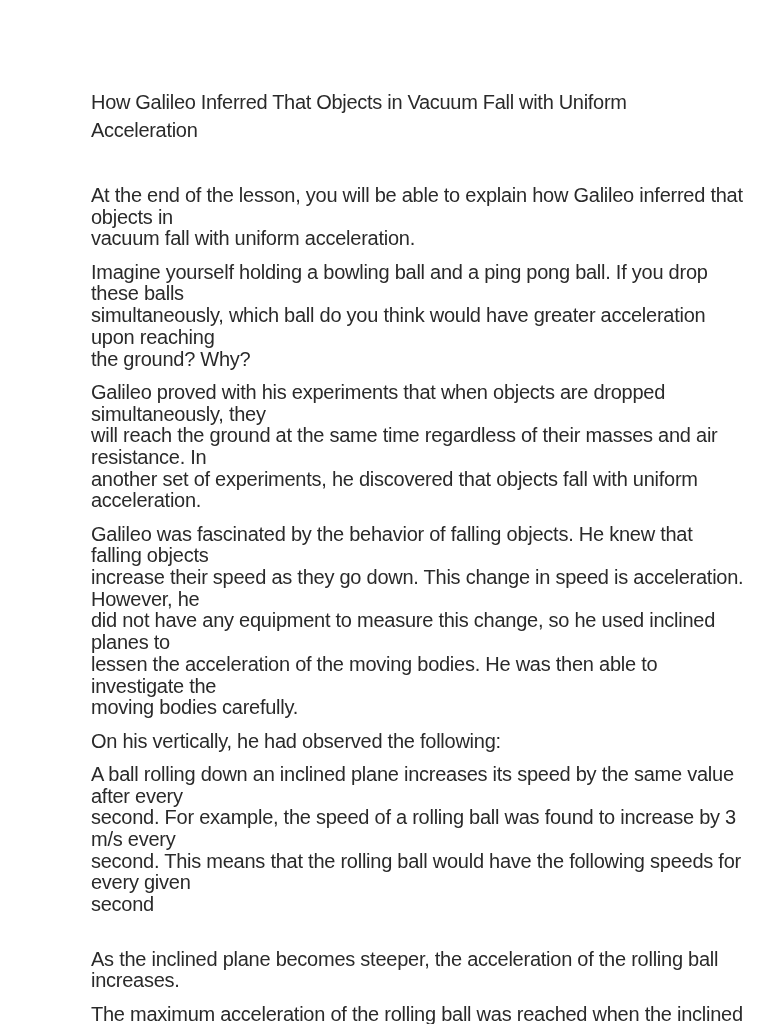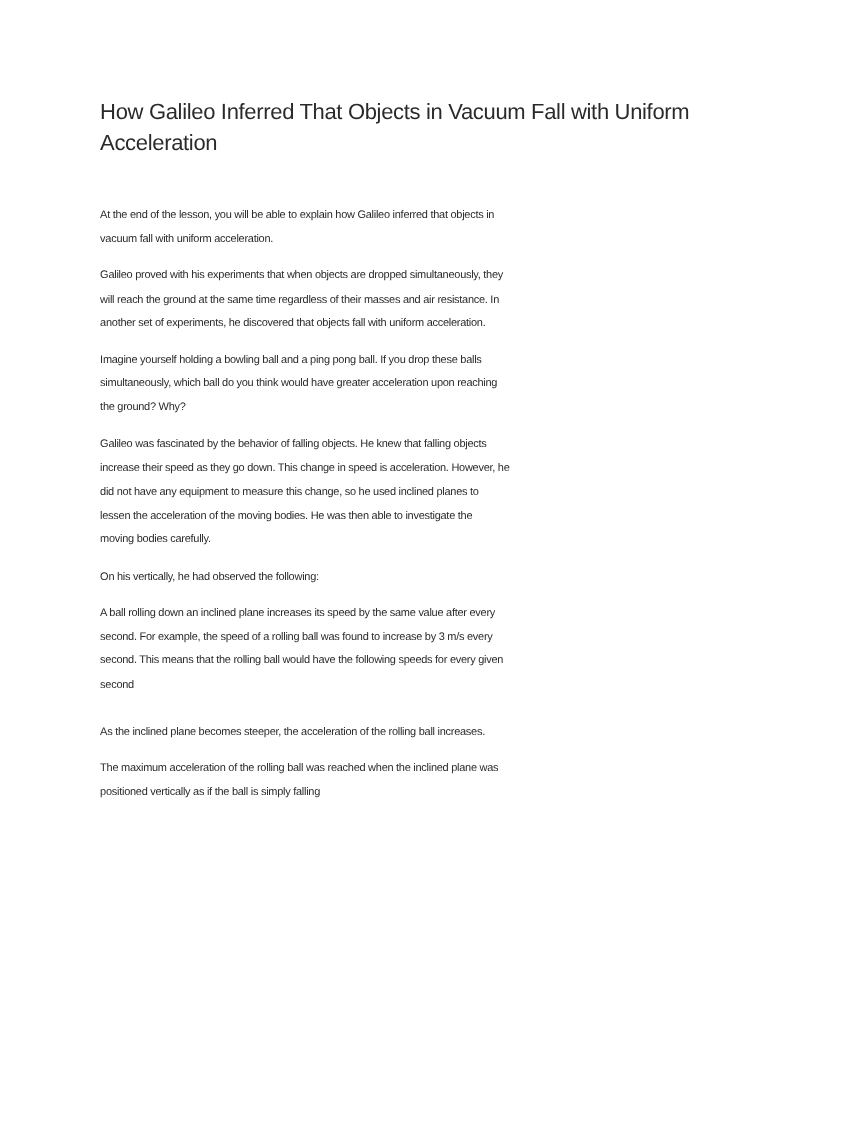--- a/index.html
+++ b/index.html
@@ -24,48 +24,48 @@
   .doc-title {
     margin: 0 0 41px 0;
     font-size: 20px;
     line-height: 27.5px;
     font-weight: 400;
     letter-spacing: -0.3px;
     white-space: pre-line;
   }
   .par {
     margin: 0 0 11.6px 0;
-    font-size: 10px;
+    font-size: 20px;
     line-height: 21.7px;
     font-weight: 400;
     letter-spacing: -0.25px;
     white-space: pre-line;
   }
   .gap-before {
-    margin-top: 21px;
+    margin-top: 33px;
   }
 </style>
 </head>
 <body>
 
 <div class="page">
   <h1 class="doc-title">How Galileo Inferred That Objects in Vacuum Fall with Uniform
 Acceleration</h1>
 
   <p class="par">At the end of the lesson, you will be able to explain how Galileo inferred that objects in
 vacuum fall with uniform acceleration.</p>
 
 
+  <p class="par">Imagine yourself holding a bowling ball and a ping pong ball. If you drop these balls
+simultaneously, which ball do you think would have greater acceleration upon reaching
+the ground? Why?</p>
+
   <p class="par">Galileo proved with his experiments that when objects are dropped simultaneously, they
 will reach the ground at the same time regardless of their masses and air resistance. In
 another set of experiments, he discovered that objects fall with uniform acceleration.</p>
-
-  <p class="par">Imagine yourself holding a bowling ball and a ping pong ball. If you drop these balls
-simultaneously, which ball do you think would have greater acceleration upon reaching
-the ground? Why?</p>
 
   <p class="par">Galileo was fascinated by the behavior of falling objects. He knew that falling objects
 increase their speed as they go down. This change in speed is acceleration. However, he
 did not have any equipment to measure this change, so he used inclined planes to
 lessen the acceleration of the moving bodies. He was then able to investigate the
 moving bodies carefully.</p>
 
   <p class="par">On his vertically, he had observed the following:</p>
 
   <p class="par">A ball rolling down an inclined plane increases its speed by the same value after every

